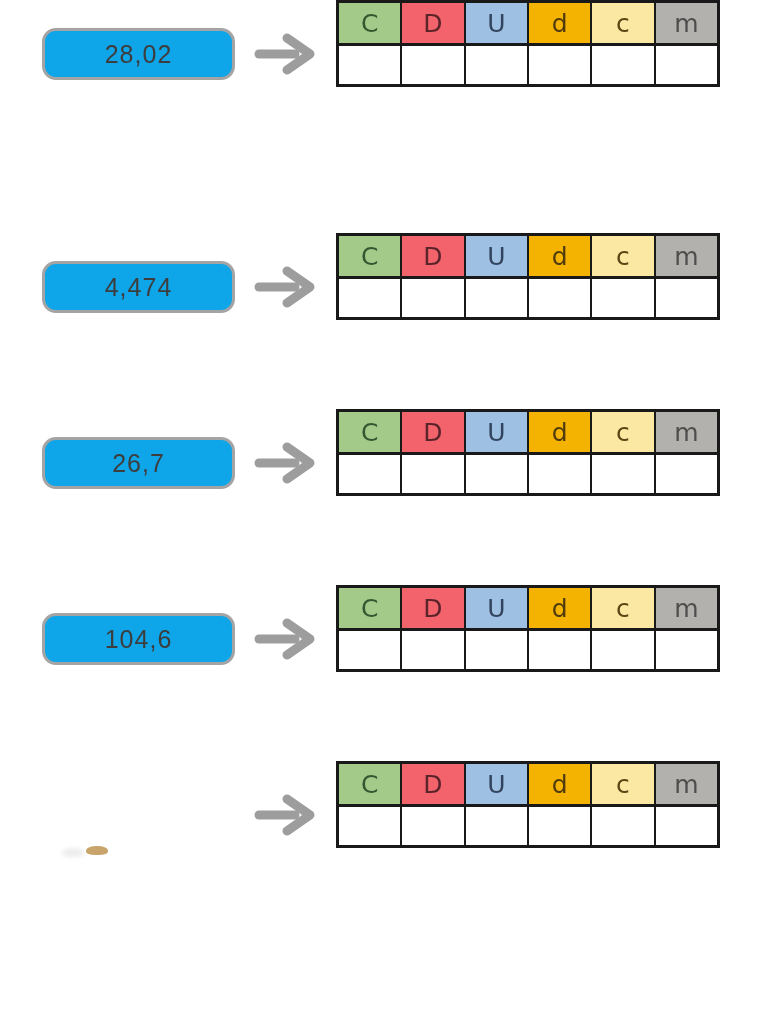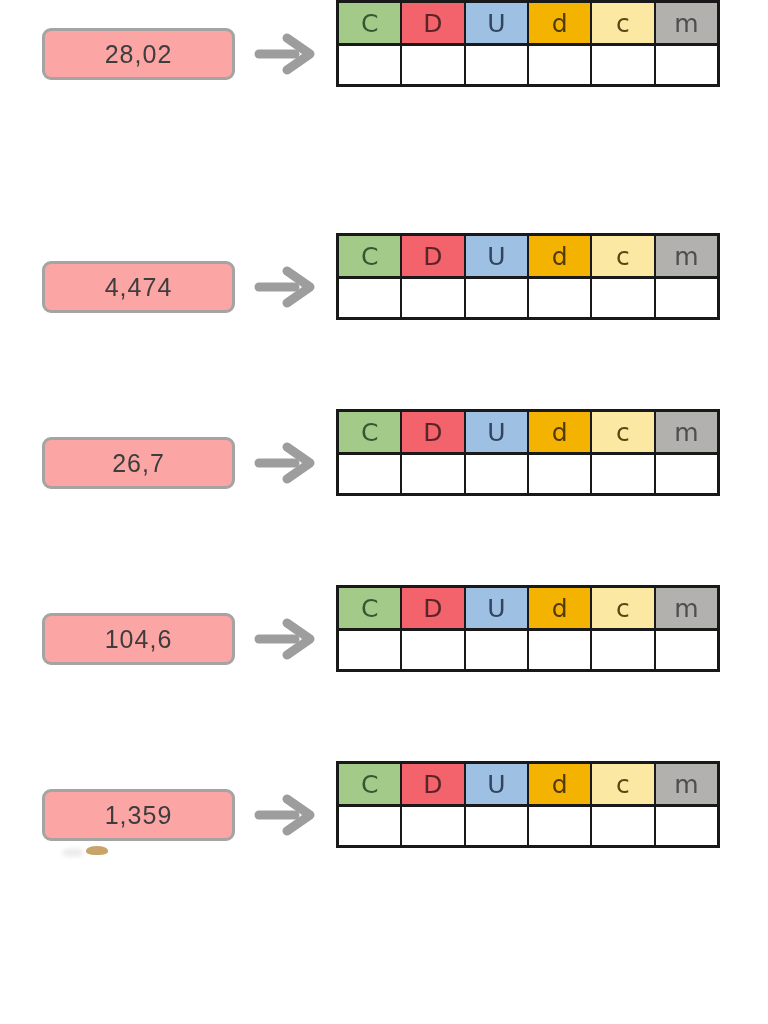--- a/index.html
+++ b/index.html
@@ -17,22 +17,22 @@
   .ex-row:nth-of-type(2) { top: 233px; }
   .ex-row:nth-of-type(3) { top: 409px; }
   .ex-row:nth-of-type(4) { top: 585px; }
   .ex-row:nth-of-type(5) { top: 761px; }
 
   .numbox {
     position: absolute; left: 42px; top: 28px;
     width: 193px; height: 52px;
     box-sizing: border-box;
     border: 3px solid #a4a4a4;
-    border-radius: 9px;
-    background: #fca5a5;
+    border-radius: 14px;
+    background: #0ea5e9;
     display: flex; align-items: center; justify-content: center;
   }
   .numbox span {
     font-size: 25px;
     letter-spacing: 1px;
     color: #3d3d3d;
     font-family: "Liberation Sans", sans-serif;
   }
 
   .arrow {
@@ -147,23 +147,20 @@
       <div class="bcell"></div>
       <div class="bcell"></div>
       <div class="bcell"></div>
       <div class="bcell"></div>
       <div class="bcell"></div>
       <div class="bcell"></div>
     </div>
   </div>
 
   <div class="ex-row">
-    <div class="numbox">
-      <span style="color: rgb(61, 61, 61);">1,359</span>
-    </div>
     <svg class="arrow" viewBox="0 0 64 44" style="color: rgb(157, 157, 157);">
       <line x1="5" y1="22" x2="41" y2="22" stroke="currentColor" stroke-width="9" stroke-linecap="round"></line>
       <path d="M33 6 L56 22 L33 38" fill="none" stroke="currentColor" stroke-width="9" stroke-linecap="round" stroke-linejoin="round"></path>
     </svg>
     <div class="pvtable">
       <div class="hcell" style="background-color: rgb(164, 202, 137); color: rgb(51, 87, 47);">C</div>
       <div class="hcell" style="background-color: rgb(242, 99, 107); color: rgb(91, 36, 40);">D</div>
       <div class="hcell" style="background-color: rgb(158, 193, 227); color: rgb(51, 69, 94);">U</div>
       <div class="hcell" style="background-color: rgb(245, 179, 1); color: rgb(79, 58, 12);">d</div>
       <div class="hcell" style="background-color: rgb(251, 233, 163); color: rgb(89, 70, 20);">c</div>

